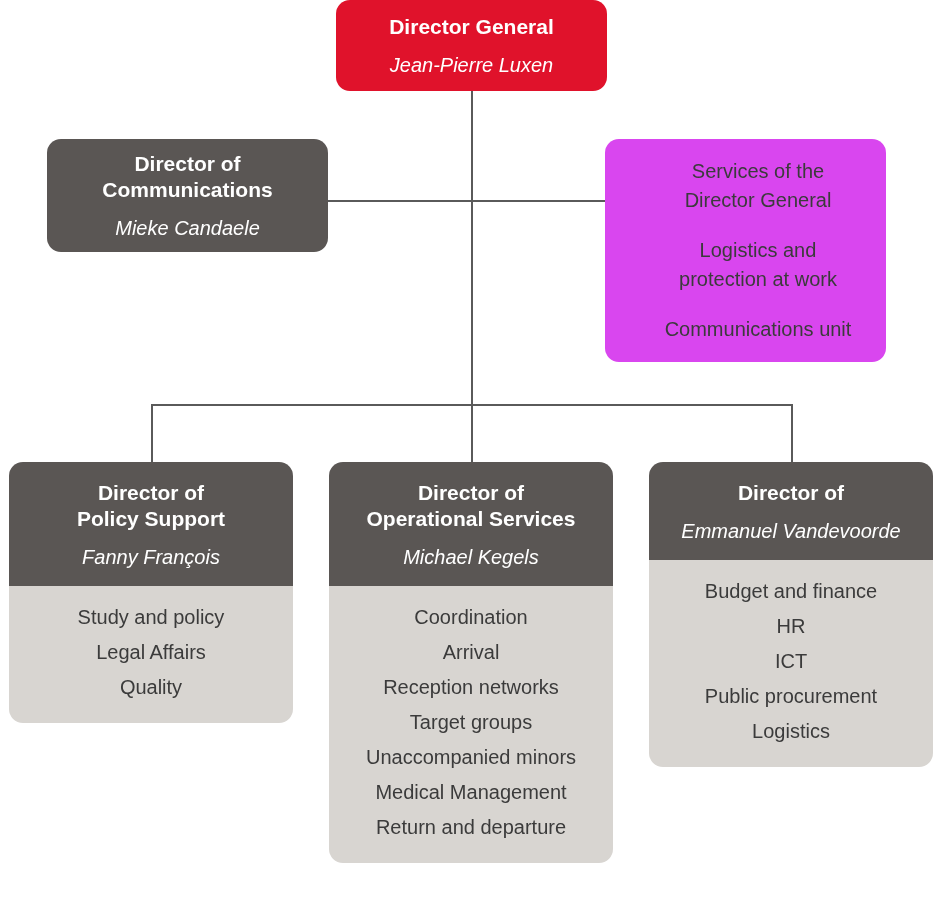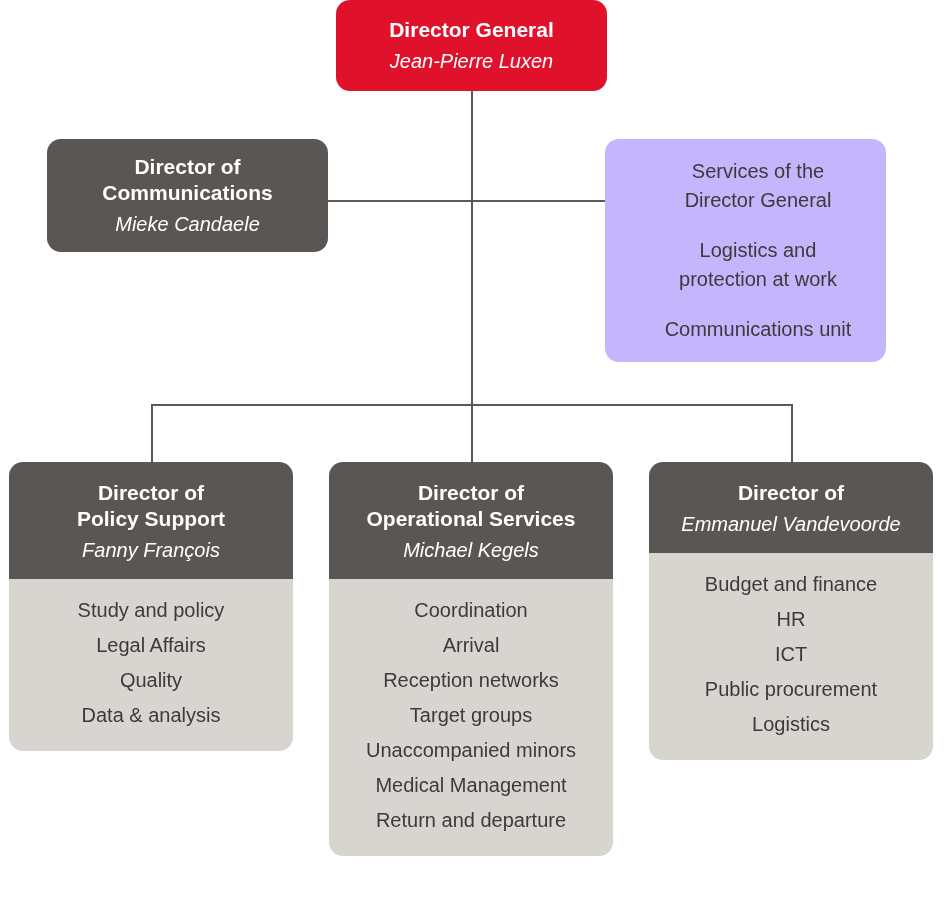--- a/index.html
+++ b/index.html
@@ -46,39 +46,39 @@
   }
   .node-dark {
     background: #5a5654;
     color: #ffffff;
     display: flex;
     flex-direction: column;
     align-items: center;
     justify-content: center;
   }
   .node-grey {
-    background: #c4b5fd;
+    background: #d946ef;
     color: #3b3b3b;
     display: flex;
     flex-direction: column;
     align-items: center;
     justify-content: center;
     padding-left: 25px;
   }
 
   .title {
     font-weight: bold;
     font-size: 21px;
     line-height: 26px;
   }
   .person {
     font-style: italic;
     font-size: 20px;
     line-height: 26px;
-    margin-top: 5px;
+    margin-top: 12px;
   }
 
   
   .group {
     position: absolute;
     box-sizing: border-box;
   }
   .group .head {
     background: #5a5654;
     color: #ffffff;
@@ -153,21 +153,20 @@
   <div class="group" style="left:9px; top:462px; width:284px;">
     <div class="head">
       <div class="title">Director of</div>
       <div class="title">Policy Support</div>
       <div class="person">Fanny François</div>
     </div>
     <div class="body">
       <div class="item">Study and policy</div>
       <div class="item">Legal Affairs</div>
       <div class="item">Quality</div>
-      <div class="item">Data &amp; analysis</div>
     </div>
   </div>
 
   <div class="group" style="left:329px; top:462px; width:284px;">
     <div class="head">
       <div class="title">Director of</div>
       <div class="title">Operational Services</div>
       <div class="person">Michael Kegels</div>
     </div>
     <div class="body">

